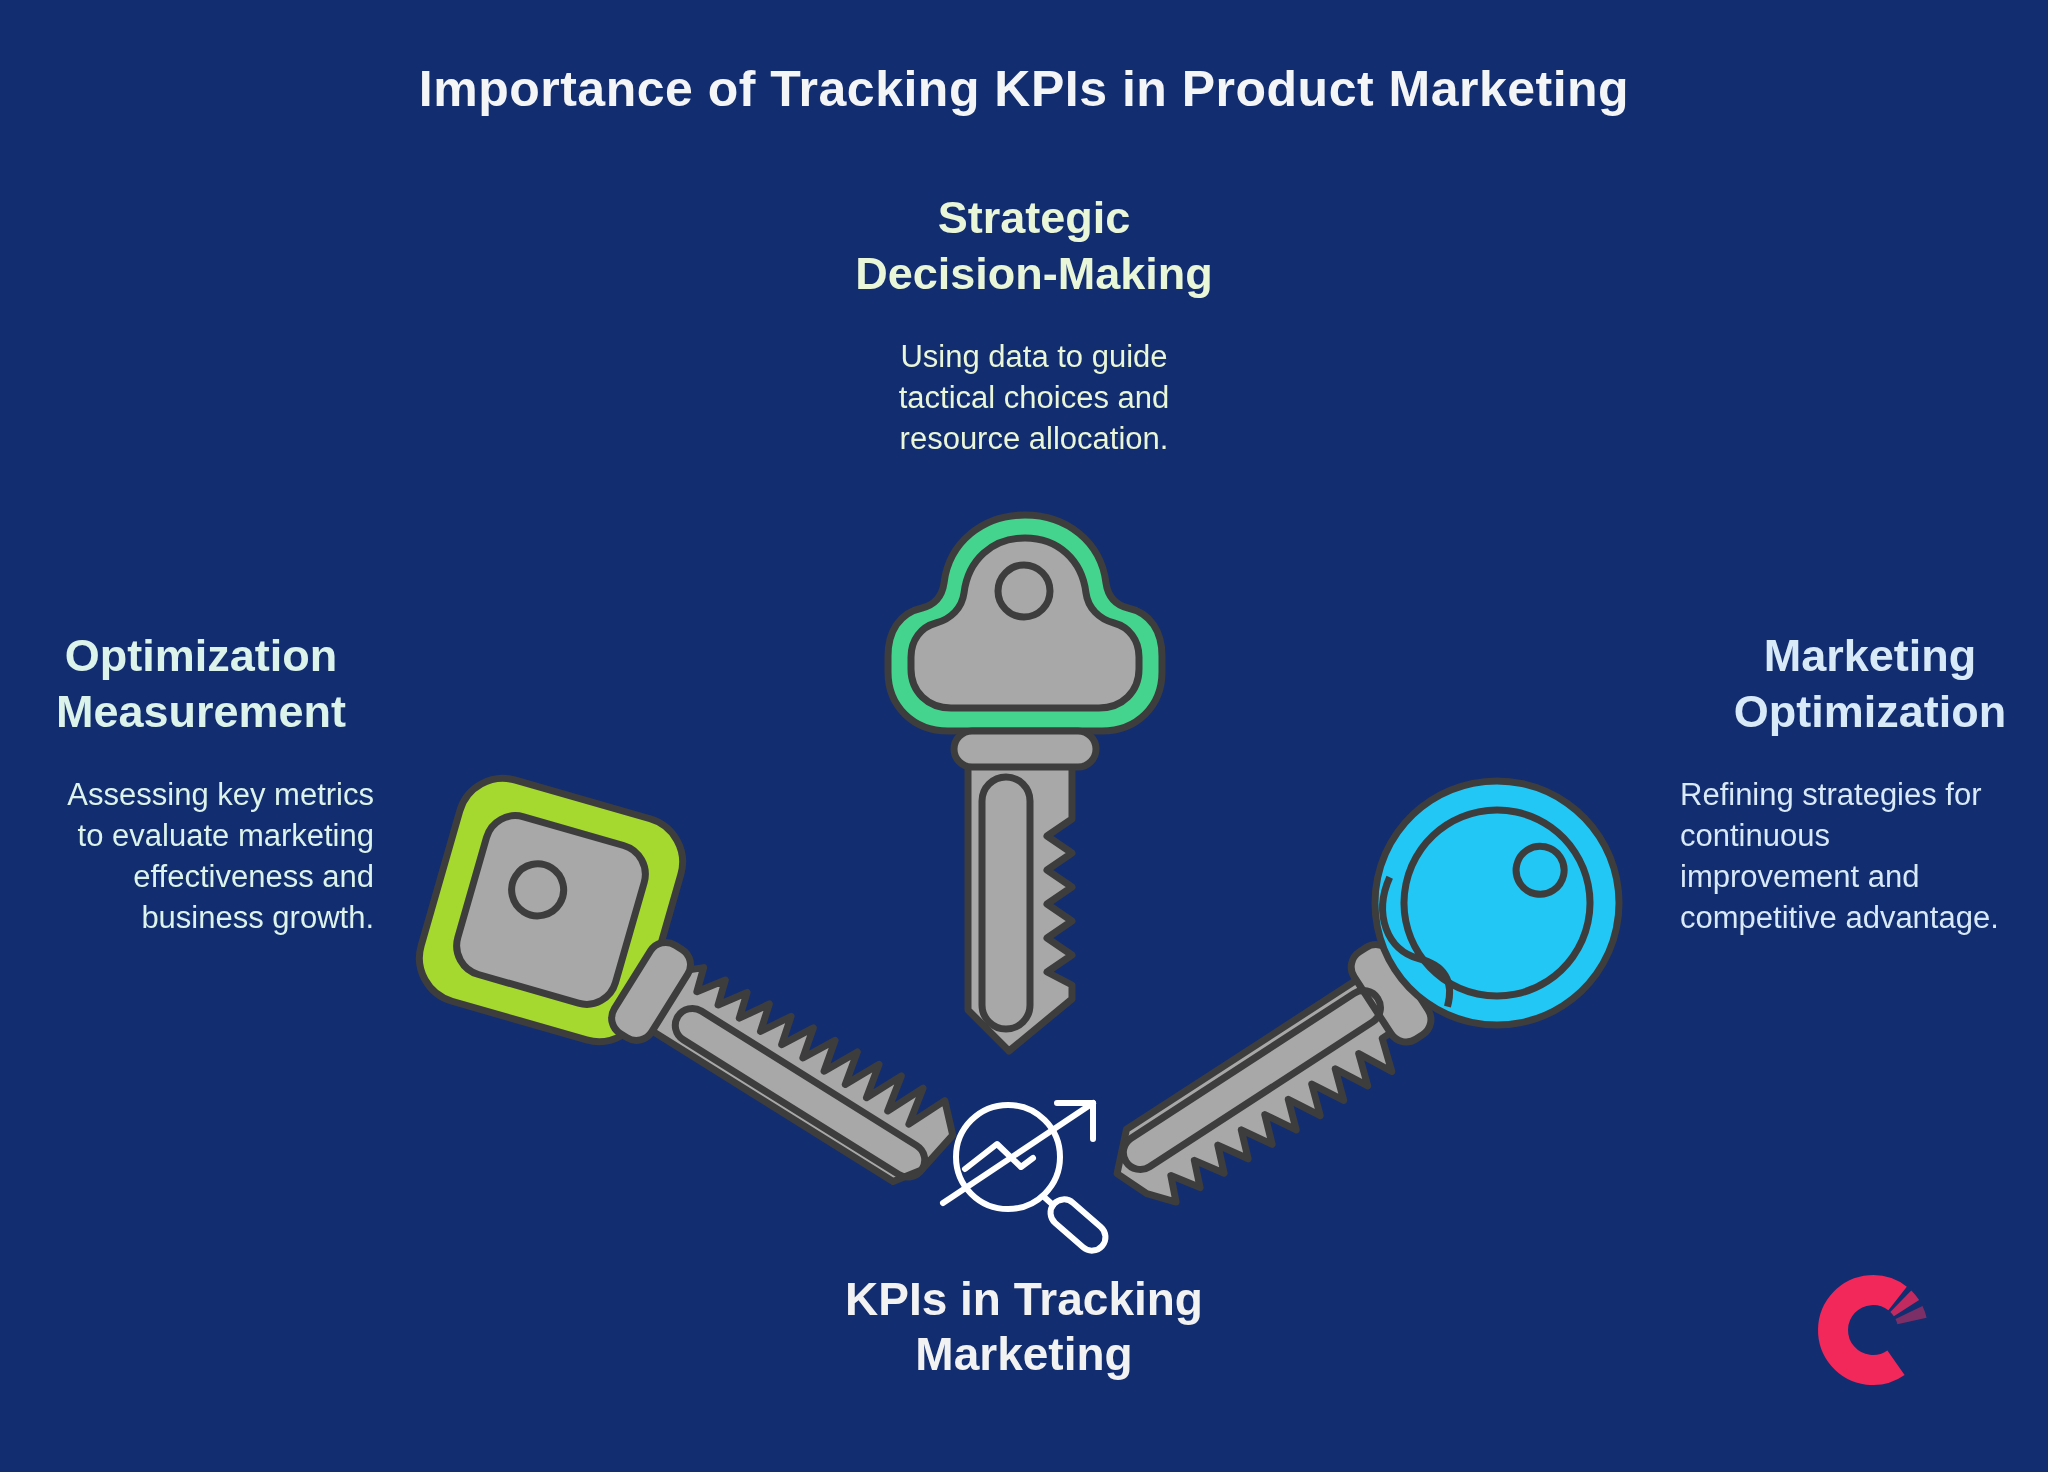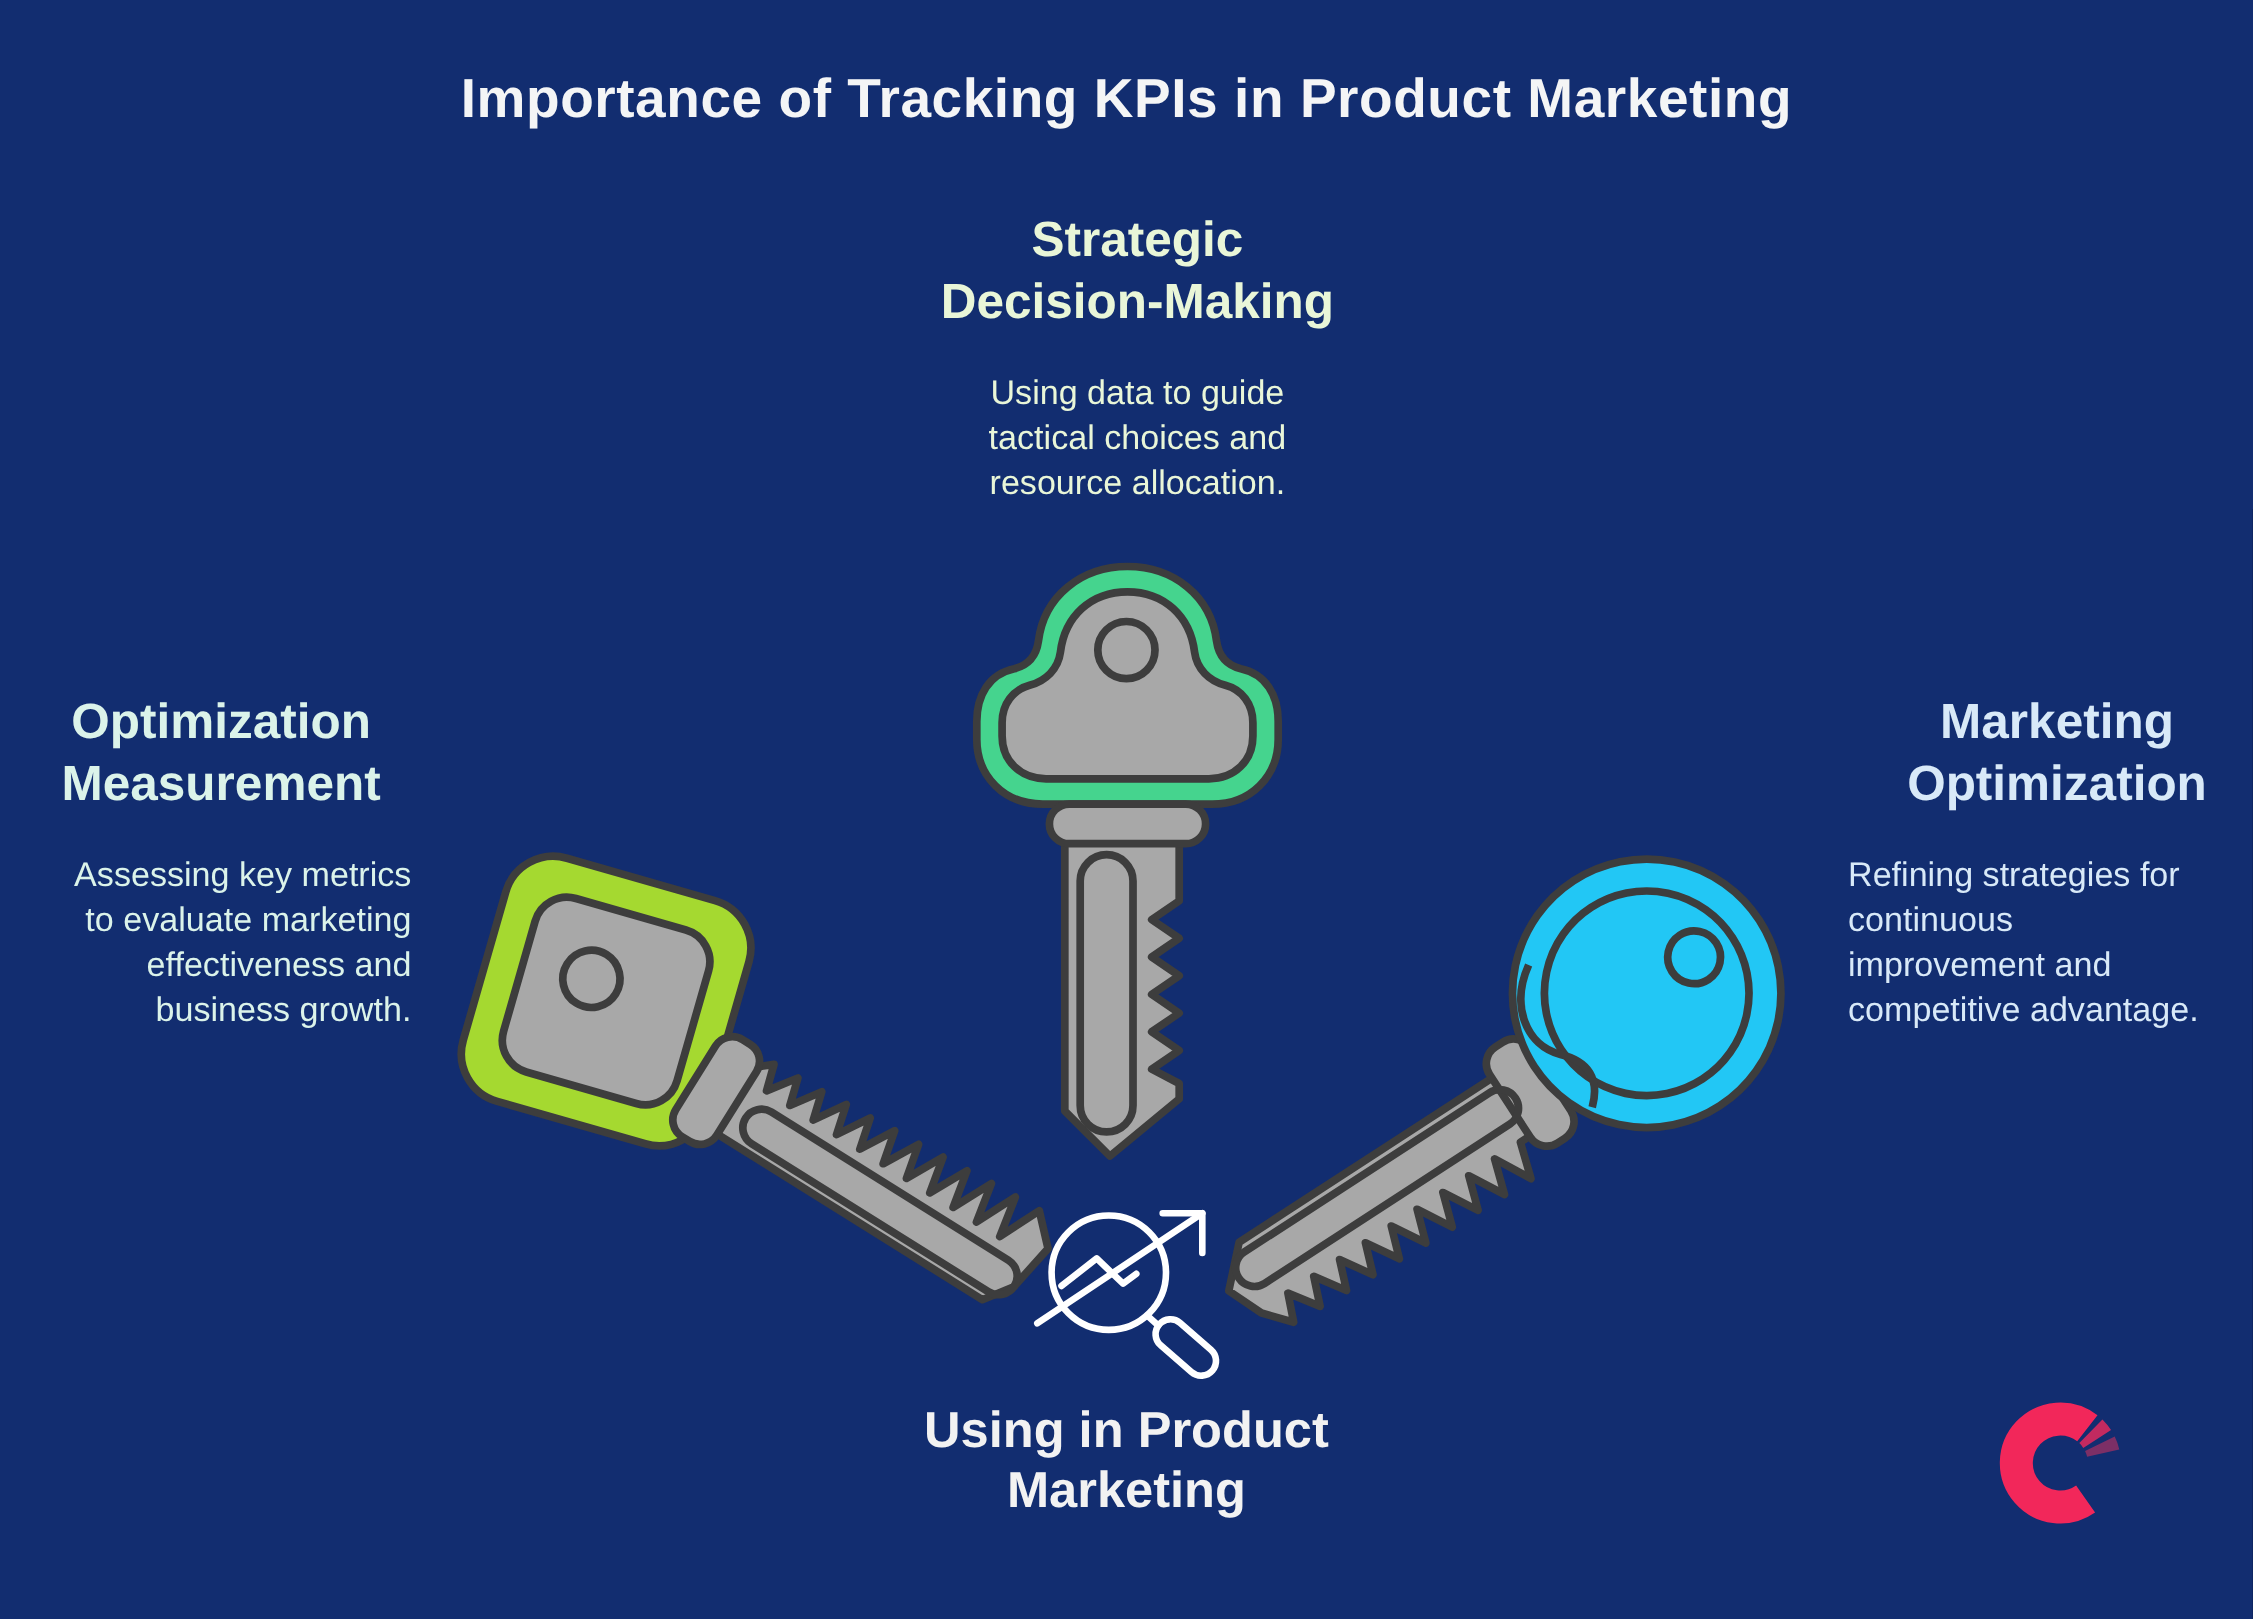--- a/index.html
+++ b/index.html
@@ -97,21 +97,21 @@
 
   <svg id="magnifier" class="abs" width="175" height="165" viewBox="0 0 175 165">
     <circle class="whiteline" cx="73" cy="62" r="52"></circle>
     <path class="whiteline" d="M 8 108 L 158 8"></path>
     <path class="whiteline" d="M 122 8 L 158 8 L 158 44"></path>
     <path class="whiteline" d="M 30 74 L 62 49 L 86 72 L 98 63"></path>
     <path class="whiteline" d="M 108 101 L 118 110"></path>
     <rect class="whiteline" x="-32" y="-13.5" width="64" height="27" rx="13.5" transform="translate(143,130) rotate(41)"></rect>
   </svg>
 
-  <div id="center-label" class="abs pre">Using in Product
+  <div id="center-label" class="abs pre">KPIs in Tracking
 Marketing</div>
 
   <svg id="logo" class="abs" width="115" height="130" viewBox="0 0 115 130">
     <path d="M 79.6 38.5 A 40 40 0 1 0 78 102.8" fill="none" stroke="#f2275a" stroke-width="30"></path>
     <path d="M 82.8 41.2 A 40 40 0 0 1 88.5 48.2" fill="none" stroke="#c22a60" stroke-width="30"></path>
     <path d="M 91.0 52.5 A 40 40 0 0 1 94.0 61.0" fill="none" stroke="#7c2f66" stroke-width="30"></path>
   </svg>
 
 </div>
 

